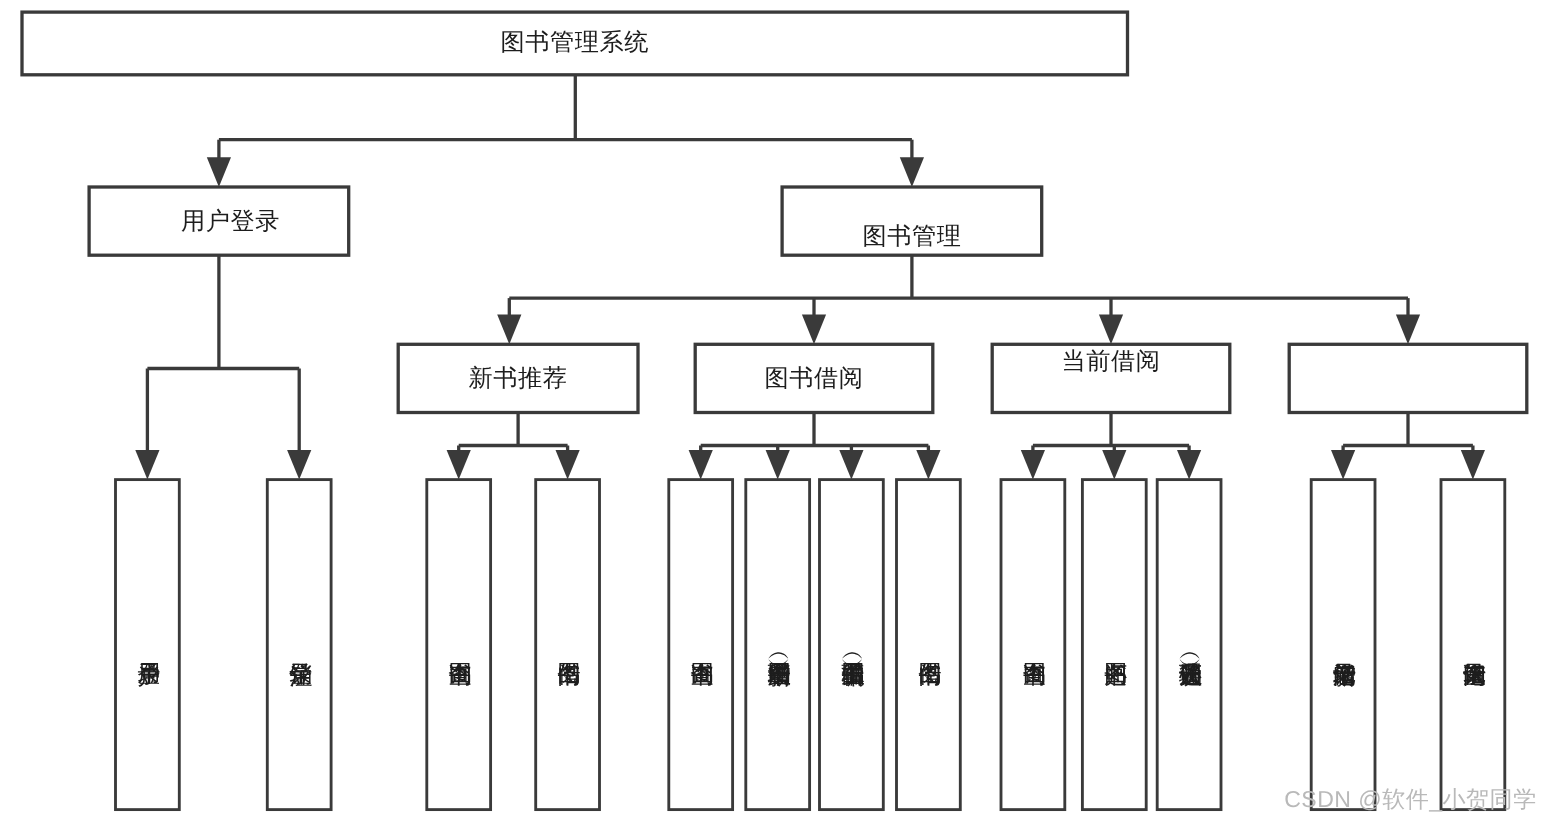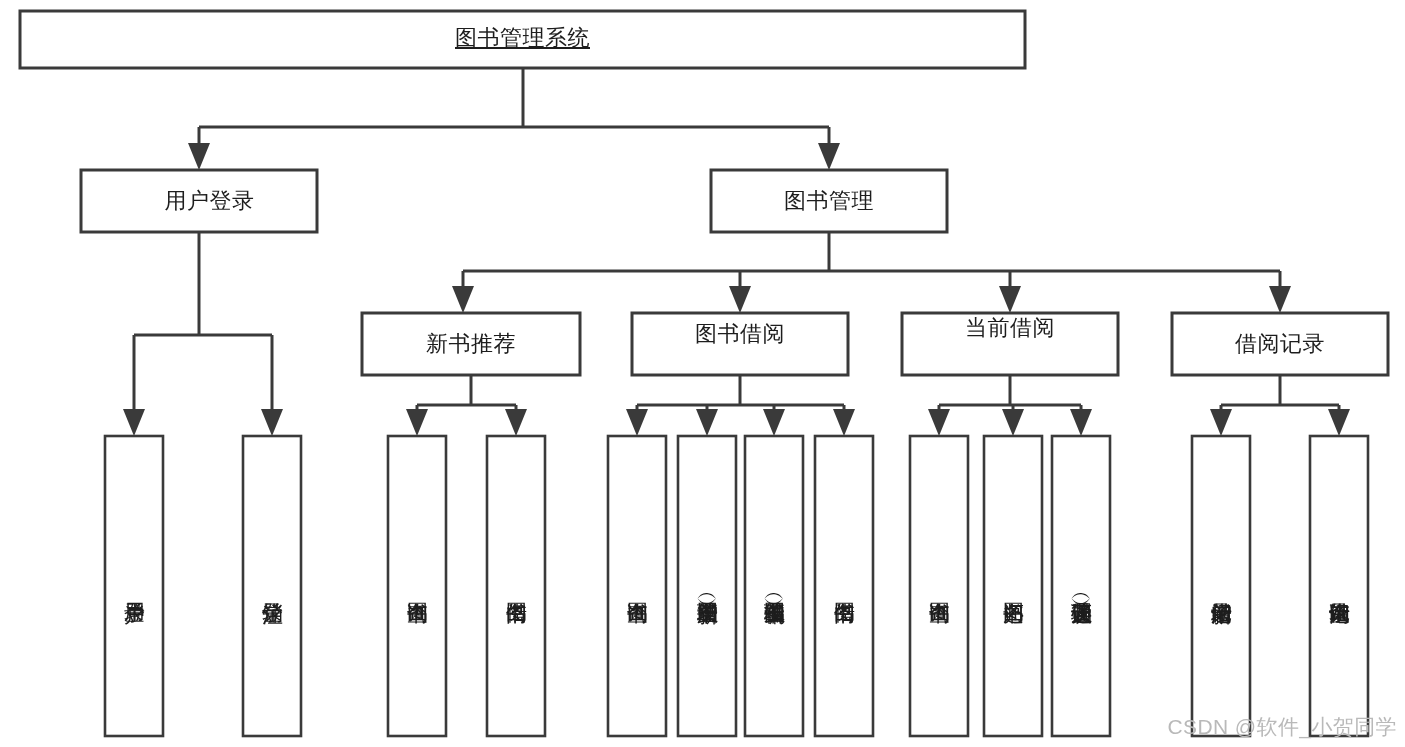--- a/index.html
+++ b/index.html
@@ -180,29 +180,28 @@
     <g>
       <path class="conn" d="M 1280 375 L 1280 405"></path>
       <path class="conn" d="M 1221 405 L 1339 405"></path>
       <path class="conn" d="M 1221 405 L 1221 414"></path>
       <path class="conn" d="M 1339 405 L 1339 414"></path>
       <polygon class="arrow-head" points="1210,409 1232,409 1221,436"></polygon>
       <polygon class="arrow-head" points="1328,409 1350,409 1339,436"></polygon>
     </g>
   </svg>
 
-  <div class="node-label-h" style="left:20px; top:11px; width:1005px; height:54px;text-decoration:underline;">图书管理系统</div>
+  <div class="node-label-h" style="left:20px; top:11px; width:1005px; height:54px;">图书管理系统</div>
 
   <div class="node-label-h" style="left:81px; top:170px; width:257px; height:62px;">用户登录</div>
-  <div class="node-label-h" style="left:711px; top:170px; width:236px; height:62px;">图书管理</div>
+  <div class="node-label-h" style="left:711px; top:184px; width:236px; height:62px;">图书管理</div>
 
   <div class="node-label-h" style="left:362px; top:313px; width:218px; height:62px;">新书推荐</div>
-  <div class="node-label-h" style="left:632px; top:303px; width:216px; height:62px;">图书借阅</div>
+  <div class="node-label-h" style="left:632px; top:313px; width:216px; height:62px;">图书借阅</div>
   <div class="node-label-h" style="left:902px; top:297px; width:216px; height:62px;">当前借阅</div>
-  <div class="node-label-h" style="left:1172px; top:313px; width:216px; height:62px;">借阅记录</div>
 
   <div class="node-label-v" style="left:105px; top:436px; width:58px; height:300px;">用户登录</div>
   <div class="node-label-v" style="left:243px; top:436px; width:58px; height:300px;">注销登录</div>
   <div class="node-label-v" style="left:388px; top:436px; width:58px; height:300px;">查询图书</div>
   <div class="node-label-v" style="left:487px; top:436px; width:58px; height:300px;">借阅图书</div>
   <div class="node-label-v" style="left:608px; top:436px; width:58px; height:300px;">查询图书</div>
   <div class="node-label-v" style="left:678px; top:436px; width:58px; height:300px;">新增图书（管理员）</div>
   <div class="node-label-v" style="left:745px; top:436px; width:58px; height:300px;">编辑图书（管理员）</div>
   <div class="node-label-v" style="left:815px; top:436px; width:58px; height:300px;">借阅图书</div>
   <div class="node-label-v" style="left:910px; top:436px; width:58px; height:300px;">查询图书</div>

